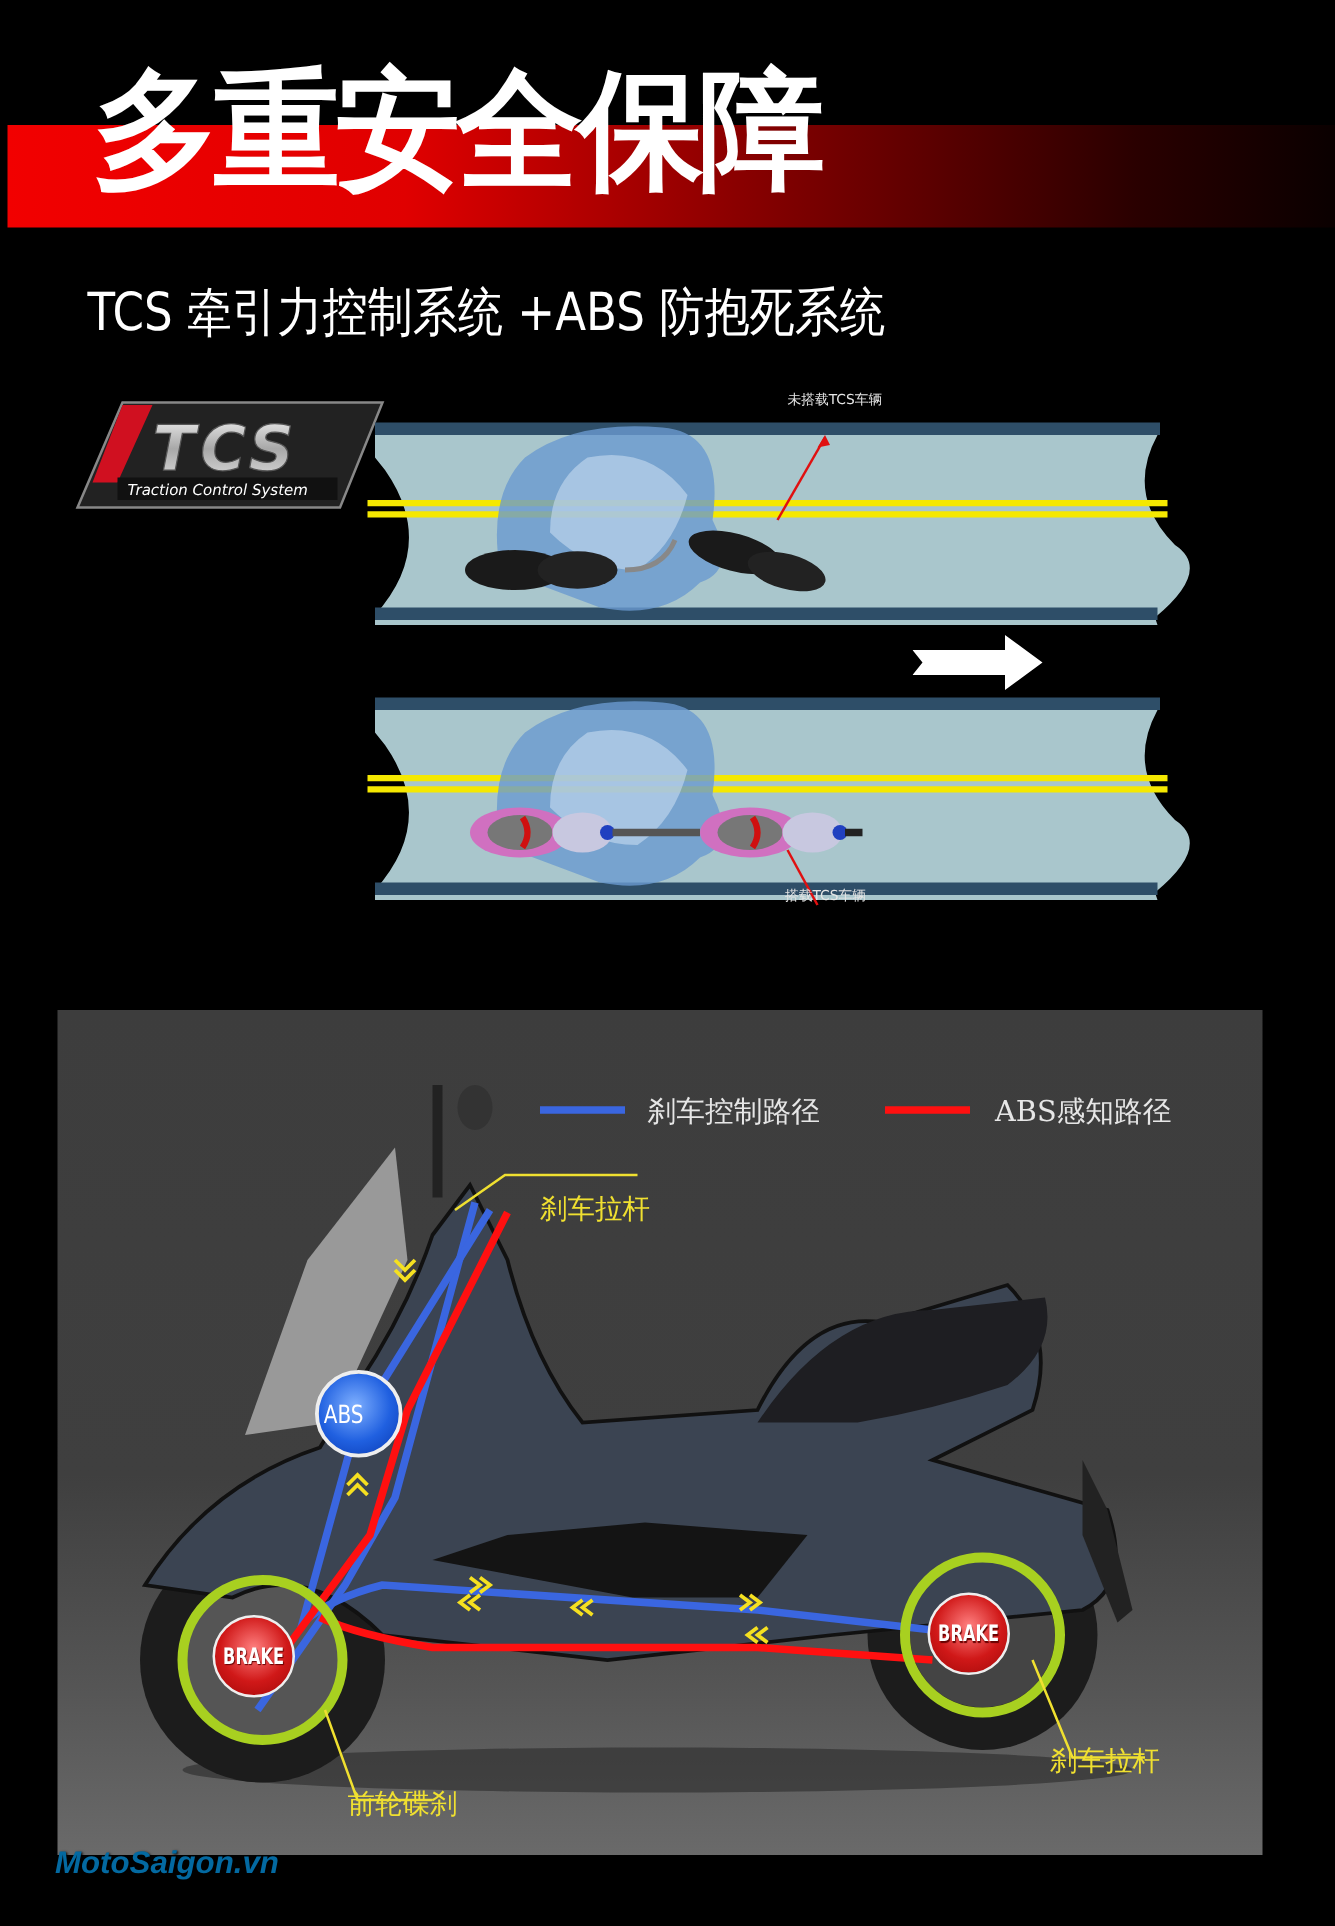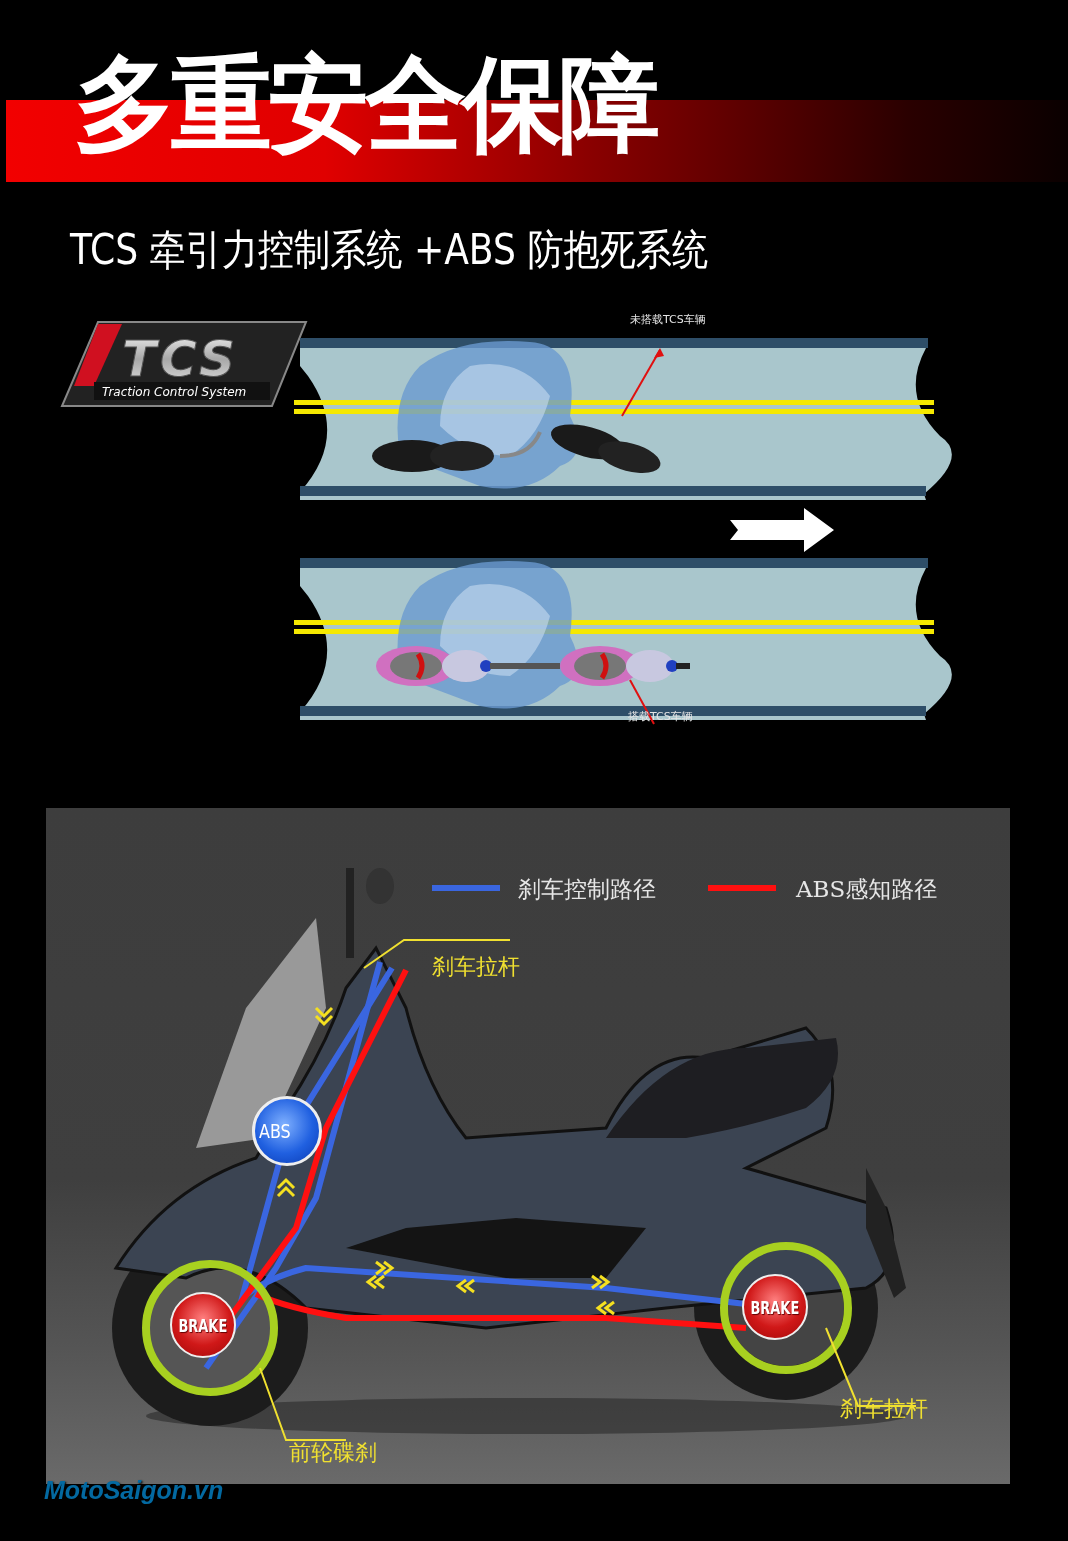--- a/index.html
+++ b/index.html
@@ -172,17 +172,17 @@
   </div>
 
   <div class="abs" style="left:124px; top:484px; width:62px; height:62px; border-radius:50%; border:2px solid #eee; background:radial-gradient(circle at 50% 40%,#ff8080 0%,#d01818 55%,#a00808 100%); display:flex; align-items:center; justify-content:center;">
     <span style="color:#fff; font-weight:bold; font-size:18px; font-family:'DejaVu Sans', sans-serif; transform:scaleX(0.72); text-shadow:1px 1px 1px #600;">BRAKE</span>
   </div>
   <div class="abs" style="left:696px; top:466px; width:62px; height:62px; border-radius:50%; border:2px solid #eee; background:radial-gradient(circle at 50% 40%,#ff8080 0%,#d01818 55%,#a00808 100%); display:flex; align-items:center; justify-content:center;">
     <span style="color:#fff; font-weight:bold; font-size:18px; font-family:'DejaVu Sans', sans-serif; transform:scaleX(0.72); text-shadow:1px 1px 1px #600;">BRAKE</span>
   </div>
 
   <div class="abs callout" style="left:386px; top:144px;">刹车拉杆</div>
-  <div class="abs callout" style="left:243px; top:620px;margin-top:10px;">前轮碟刹</div>
+  <div class="abs callout" style="left:232px; top:620px;">前轮碟刹</div>
   <div class="abs callout" style="left:794px; top:586px;">刹车拉杆</div>
 </div>
 
 <div class="abs watermark">MotoSaigon.vn</div>
 
 </body></html>

